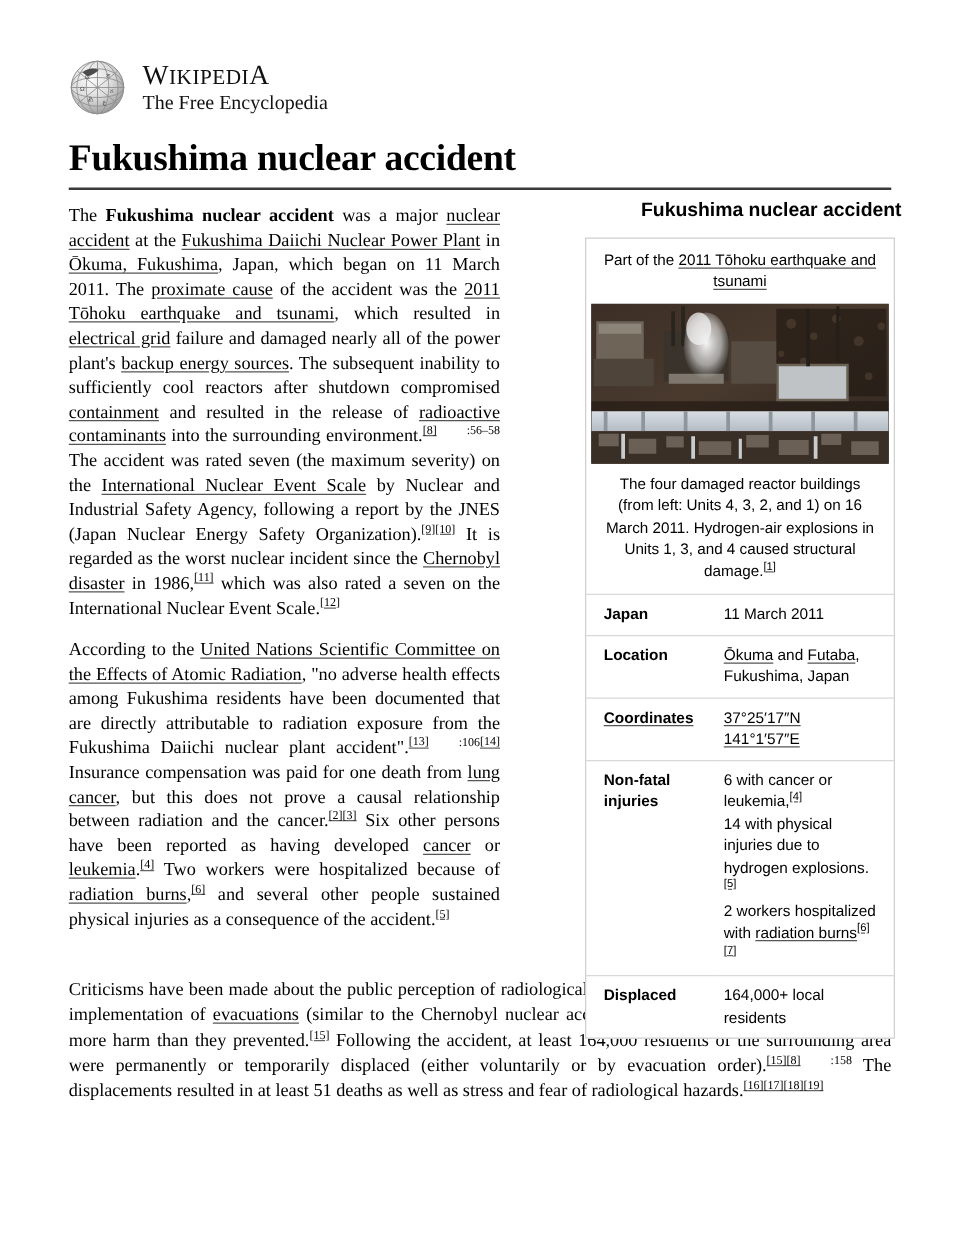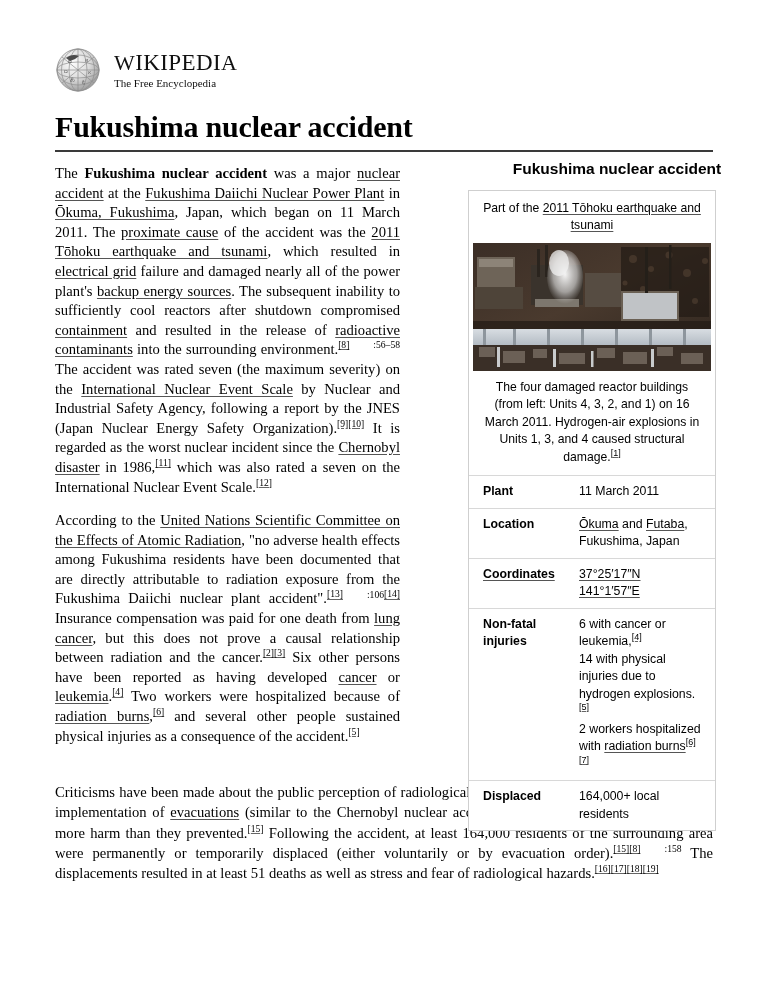--- a/index.html
+++ b/index.html
@@ -48,21 +48,21 @@
     line-height: 1;
   }
   .wordmark-main {
     font-family: "Liberation Serif", "DejaVu Serif", serif;
     font-size: 21px;
     letter-spacing: 0.4px;
     color: #111;
   }
   .wordmark-sub {
     font-family: "Liberation Serif", "DejaVu Serif", serif;
-    font-size: 11px;
+    font-size: 16px;
     margin-top: 4px;
     color: #111;
   }
 
   
   h1.page-title {
     font-family: "Liberation Serif", "DejaVu Serif", serif;
     font-size: 30px;
     font-weight: bold;
     margin: 14px 0 0 0;
@@ -225,21 +225,21 @@
             <text x="9" y="27">Ω</text>
             <text x="33" y="28">א</text>
             <text x="15" y="35">あ</text>
             <text x="27" y="37">ع</text>
           </g>
           <path d="M11 12 q6 -5 13 -2 q-4 4 -9 5 z" fill="#4c4c4c"></path>
         </svg>
       </div>
       <div class="wordmark">
         <div class="wordmark-main">
-          <span style="font-size:22px">W</span><span style="font-size:23px">IKIPEDI</span><span style="font-size:22px">A</span>
+          <span style="font-size:22px">W</span><span style="font-size:17px">IKIPEDI</span><span style="font-size:22px">A</span>
         </div>
         <div class="wordmark-sub">The Free Encyclopedia</div>
       </div>
     </div>
 
     <h1 class="page-title">Fukushima nuclear accident</h1>
     <hr class="title-rule">
 
     <div class="body-col">
 
@@ -340,21 +340,21 @@
               </g>
             </svg>
           </div>
         </div>
 
         <div class="ib-caption"><span>The four damaged reactor buildings (from left: Units 4, 3, 2, and 1) on 16 March 2011. Hydrogen-air explosions in Units 1, 3, and 4 caused structural damage.</span><sup class="ref"><a href="#">[1]</a></sup></div>
 
         <table class="ib-table">
           <tbody>
             <tr>
-              <th>Plant</th>
+              <th>Japan</th>
               <td>11 March 2011</td>
             </tr>
             <tr>
               <th>Location</th>
               <td><a class="lnk" href="#">Ōkuma</a><span> and </span><a class="lnk" href="#">Futaba</a><span>, Fukushima, Japan</span></td>
             </tr>
             <tr>
               <th><a class="lnk" href="#">Coordinates</a></th>
               <td><a class="lnk" href="#">37°25′17″N 141°1′57″E</a></td>
             </tr>

